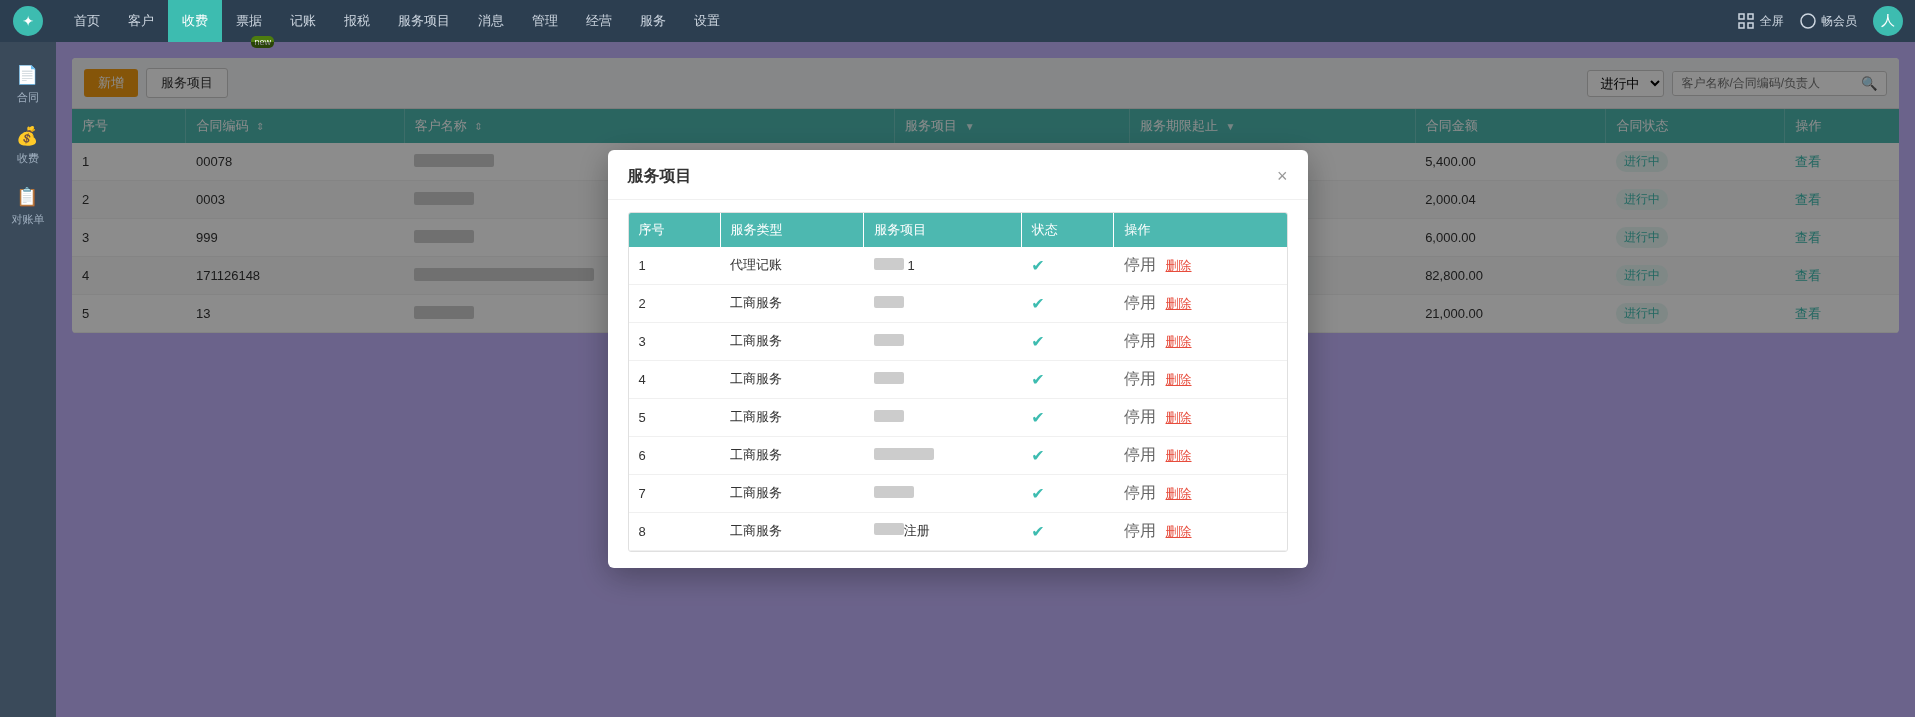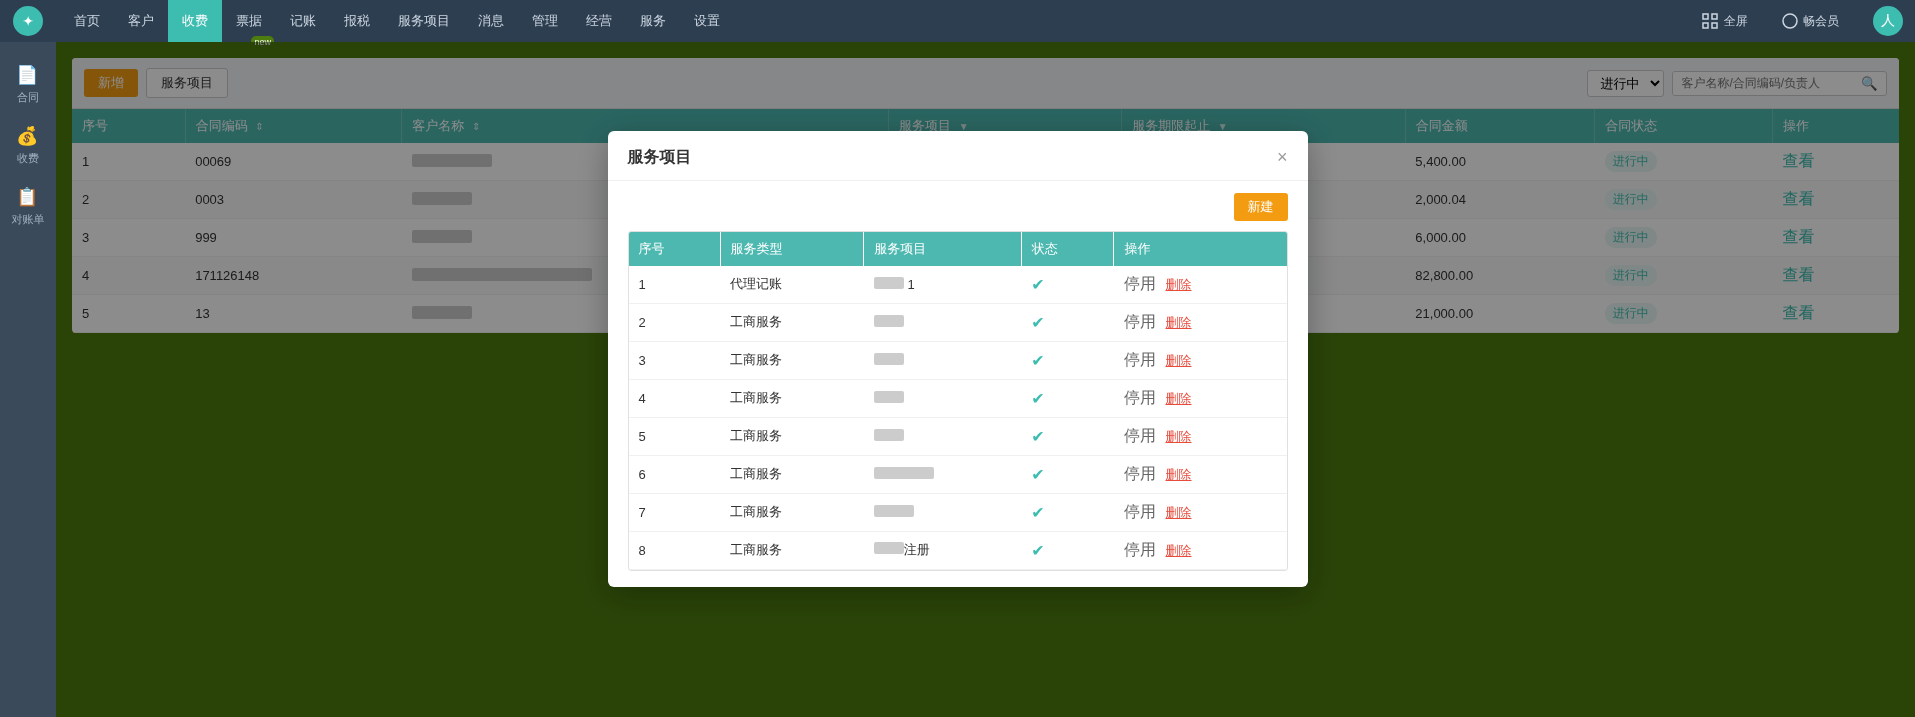--- a/index.html
+++ b/index.html
@@ -18,21 +18,21 @@
       display: flex; align-items: center; cursor: pointer; font-size: 13px;
       position: relative;
     }
     .nav-item.active { background: #3dbcb0; color: #fff; }
     .nav-item .badge-new {
       position: absolute; top: 6px; right: 2px;
       background: #4d7c0f; color: #fff; font-size: 9px;
       padding: 1px 3px; border-radius: 5px; margin-top: 30px;
     }
     .top-nav-right {
-      margin-left: auto; display: flex; align-items: center; gap: 34px; color: #cdd6e0;
+      margin-left: auto; display: flex; align-items: center; gap: 16px; color: #cdd6e0;
     }
     .top-nav-right span { cursor: pointer; font-size: 12px; }
     .avatar {
       width: 30px; height: 30px; border-radius: 50%;
       background: #3dbcb0; display: flex; align-items: center; justify-content: center;
       color: #fff; font-size: 14px; cursor: pointer;
     }
 
     
     .left-sidebar {
@@ -44,21 +44,21 @@
       display: flex; flex-direction: column; align-items: center;
       color: #a0b0c0; padding: 10px 6px; cursor: pointer; width: 100%;
       text-align: center; font-size: 11px; gap: 4px;
     }
     .sidebar-item .si-icon { font-size: 18px; }
 
     
     .main-content {
       margin-top: 42px; margin-left: 56px;
       padding: 16px; min-height: calc(100vh - 42px);
-      background: #4d7c0f;
+      background: #c4b5fd;
     }
 
     
     .contract-area {
       background: #fff; border-radius: 4px; overflow: hidden;
     }
     .contract-toolbar {
       display: flex; align-items: center; gap: 8px;
       padding: 10px 12px; background: #f5f6f7; border-bottom: 1px solid #e0e0e0;
     }
@@ -96,21 +96,21 @@
     }
     .data-table thead th:last-child { border-right: none; }
     .data-table tbody tr { border-bottom: 1px solid #f0f0f0; }
     .data-table tbody tr:nth-child(even) { background: #f9fafa; }
     .data-table tbody td { padding: 8px 10px; font-size: 13px; color: #333; }
     .sort-icon { font-size: 10px; margin-left: 4px; color: rgba(255,255,255,0.8); }
     .status-badge {
       display: inline-block; padding: 2px 8px; border-radius: 10px;
       background: #e8f8f5; color: #3dbcb0; font-size: 12px;
     }
-    .action-link { color: #3dbcb0; cursor: pointer; font-size: 16px; margin-top: 44px; }
+    .action-link { color: #3dbcb0; cursor: pointer; font-size: 13px; margin-top: 44px; }
 
     
     .overlay {
       position: fixed; top: 42px; left: 56px; right: 0; bottom: 0;
       background: rgba(0,0,0,0.45); z-index: 200;
     }
 
     
     .modal {
       position: fixed; top: 50%; left: 50%; transform: translate(-50%, -50%);
@@ -237,21 +237,21 @@
           <th>服务项目 <span class="sort-icon">▼</span></th>
           <th>服务期限起止 <span class="sort-icon">▼</span></th>
           <th>合同金额</th>
           <th>合同状态</th>
           <th>操作</th>
         </tr>
       </thead>
       <tbody id="contract-tbody">
           <tr>
     <td>1</td>
-    <td>00069</td>
+    <td>00078</td>
     <td><span style="background:#ccc;color:transparent;border-radius:2px;display:inline-block;height:13px;width:80px">████████</span></td>
     <td>小规模记账</td>
     <td>202305-202404</td>
     <td>5,400.00</td>
     <td><span class="status-badge">进行中</span></td>
     <td><span class="action-link">查看</span></td>
   </tr>
           <tr>
     <td>2</td>
     <td>0003</td>
@@ -298,23 +298,20 @@
 </main>
 
 <div class="overlay"></div>
 
 <div class="modal">
   <div class="modal-header">
     <span class="modal-title">服务项目</span>
     <button class="modal-close">×</button>
   </div>
   <div class="modal-body">
-    <div class="modal-toolbar">
-      <button class="btn-new-modal">新建</button>
-    </div>
     <div class="modal-table-wrap">
       <table class="modal-table">
         <thead>
           <tr>
             <th>序号</th>
             <th>服务类型</th>
             <th>服务项目</th>
             <th>状态</th>
             <th>操作</th>
           </tr>

